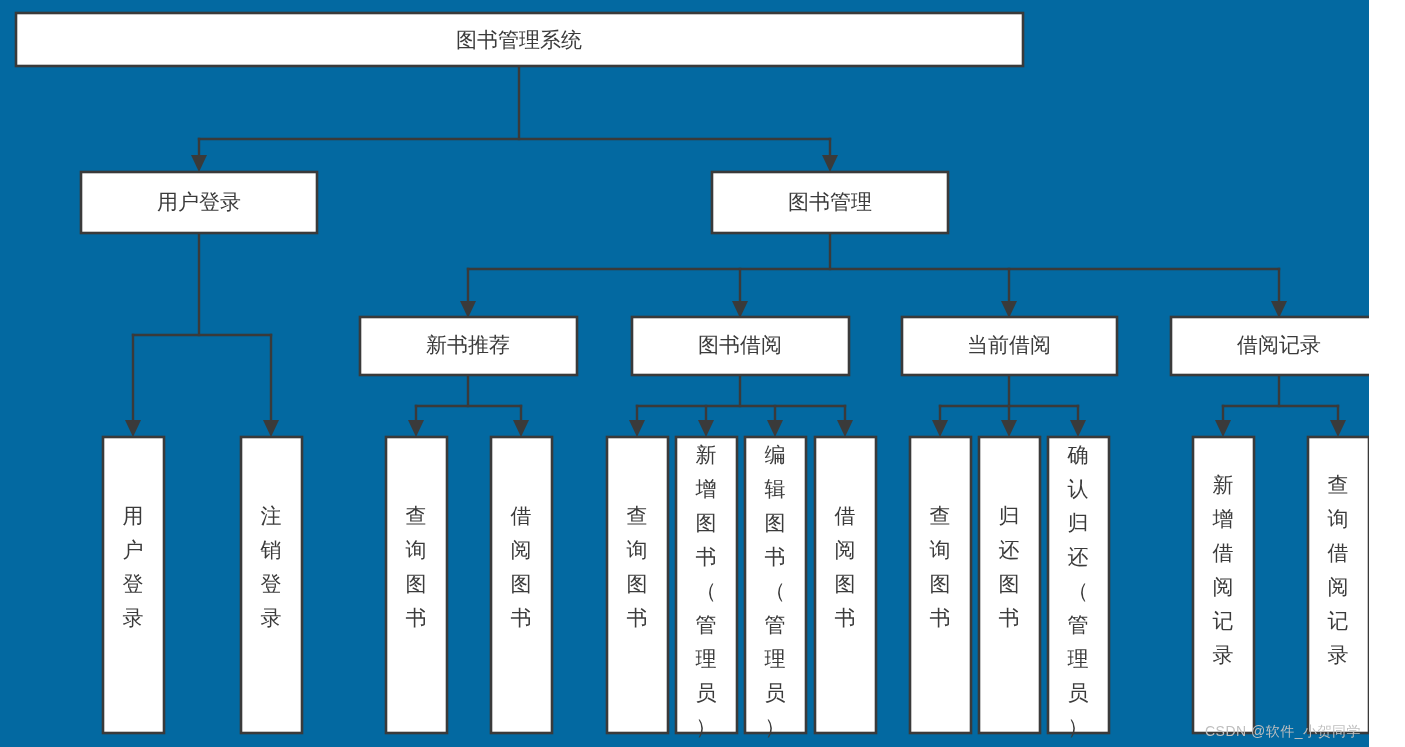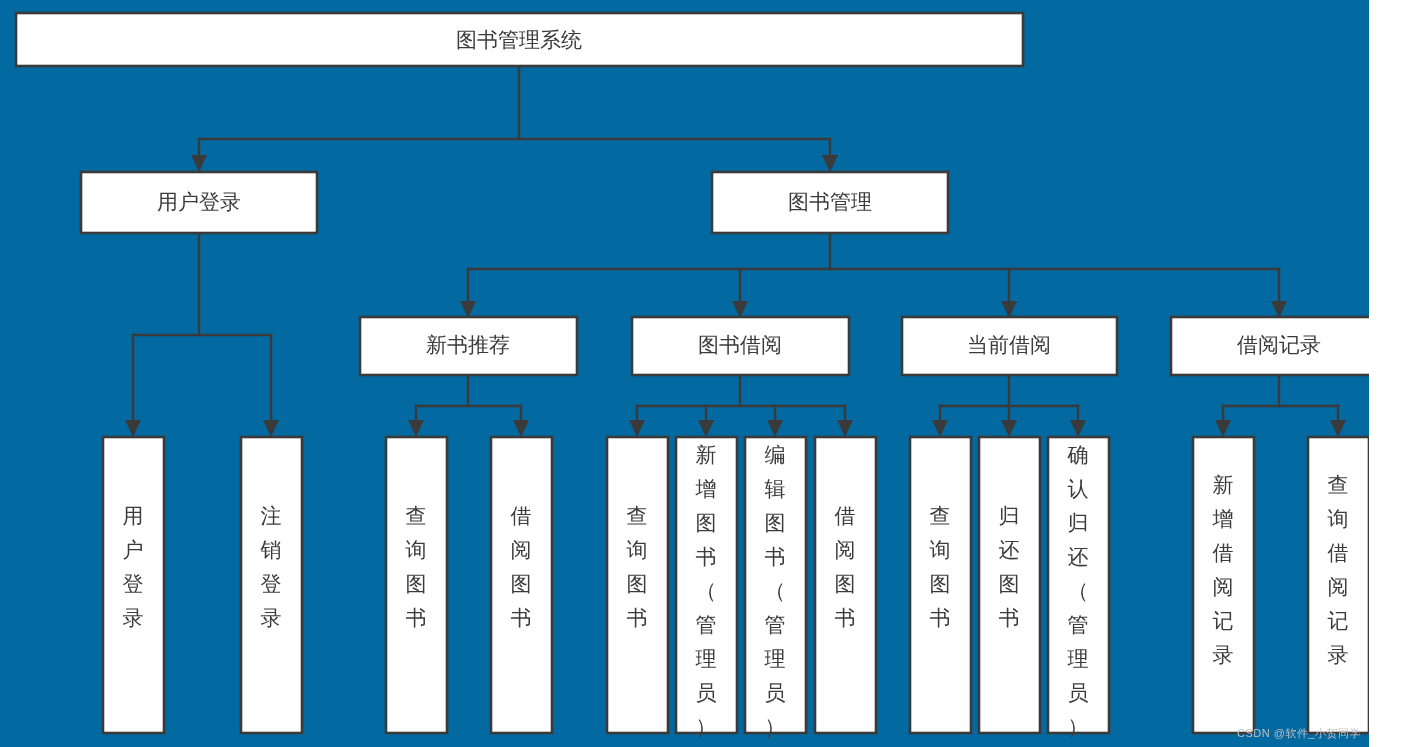--- a/index.html
+++ b/index.html
@@ -50,21 +50,21 @@
     font-family: "Liberation Sans", "DejaVu Sans", sans-serif;
     font-size: 21px;
     fill: #3b3b3b;
     text-anchor: middle;
   }
   .watermark {
     position: absolute;
     right: 8px;
     bottom: 6px;
     font-family: "Liberation Sans", "DejaVu Sans", sans-serif;
-    font-size: 11px;
+    font-size: 14px;
     color: #bfbfbf;
     letter-spacing: 0.5px;
     white-space: nowrap;
     user-select: none;
   }
 </style>
 </head>
 <body>
 
 <div id="diagram-root">

